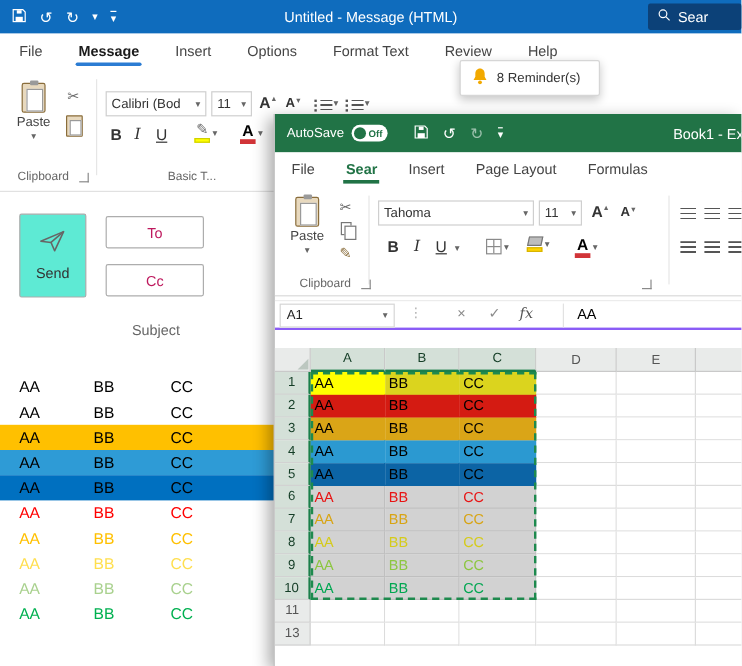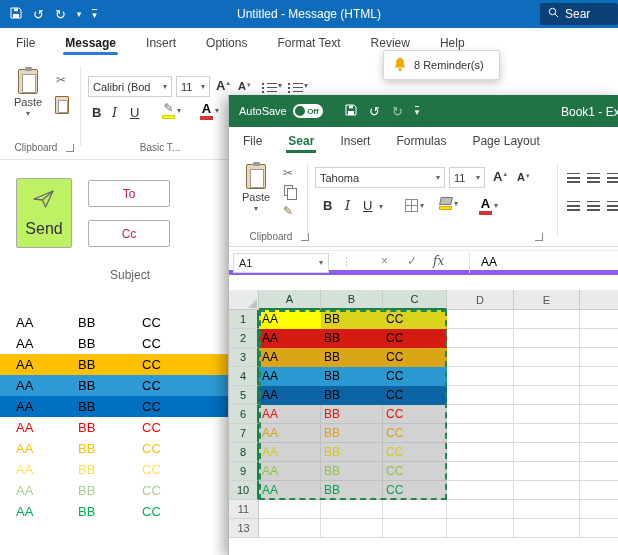--- a/index.html
+++ b/index.html
@@ -65,22 +65,22 @@
   .ol-highlight{left:162px;top:44px;}
   .ol-fontcolor{left:200px;top:44px;}
   .grouplabel{position:absolute;top:84px;font-size:10px;color:#666;text-align:center;white-space:nowrap;}
   .ol-cliplabel{left:8px;width:56px;}
   .ol-basiclabel{left:120px;width:80px;}
   .launcher{position:absolute;width:8px;height:8px;border-right:1px solid #8a8a8a;border-bottom:1px solid #8a8a8a;}
   .ol-launcher{left:66px;top:86px;}
 
   .ol-compose{position:absolute;left:0;top:160px;width:618px;height:152px;background:#fff;}
   .send-btn{position:absolute;left:16px;top:18px;width:56px;height:70px;border:1px solid #ababab;border-radius:2px;
-            background:#bef264;display:flex;flex-direction:column;align-items:center;justify-content:center;gap:7px;
-            font-size:16px;color:#333;cursor:default;}
+            background:#5eead4;display:flex;flex-direction:column;align-items:center;justify-content:center;gap:7px;
+            font-size:12px;color:#333;cursor:default;}
   .field-btn{position:absolute;left:88px;width:82px;height:27px;border:1px solid #adadad;border-radius:2px;background:#fff;
              display:flex;align-items:center;justify-content:center;font-size:12px;color:#be185d;cursor:default;}
   .to-btn{top:20px;}
   .cc-btn{top:60px;}
   .subject-label{position:absolute;left:110px;top:108px;font-size:12px;color:#666;}
 
   .ol-body{position:absolute;left:0;top:312px;width:232px;}
   .ol-row{position:relative;height:21px;line-height:21px;font-size:13px;}
   .ol-cell{position:absolute;top:0;}
   .ol-c0{left:16px;} .ol-c1{left:78px;} .ol-c2{left:142px;}
@@ -133,21 +133,21 @@
   .bucket{width:12px;height:8px;background:#bdbdbd;border:1px solid #777;transform:skewX(-12deg);}
   .xl-fill{left:210px;top:42px;}
   .xl-fontcolor{left:250px;top:42px;}
   .xl-cliplabel{left:8px;width:68px;}
   .xl-fontlabel{left:86px;width:240px;}
   .xl-launcher1{left:72px;top:78px;}
   .xl-launcher2{left:306px;top:78px;}
   .xl-grouplabel{top:76px;}
 
   .xl-formulabar{position:absolute;left:0;top:155px;width:390px;height:25px;background:#fff;
-                 border-top:1px solid #ececec;border-bottom:5px solid #8b5cf6;text-align:center;}
+                 border-top:1px solid #ececec;border-bottom:2px solid #8b5cf6;text-align:center;}
   .namebox{position:absolute;left:4px;top:2px;width:96px;height:20px;border:1px solid #d6d6d6;font-size:11px;color:#222;
            display:flex;align-items:center;justify-content:space-between;padding:0 5px;background:#fff;}
   .fb-dots{position:absolute;left:112px;top:4px;color:#b0b0b0;font-size:11px;line-height:1.2;}
   .fb-x{position:absolute;left:152px;top:4px;color:#8a8a8a;font-size:12px;line-height:1;}
   .fb-check{position:absolute;left:178px;top:4px;color:#8a8a8a;font-size:12px;line-height:1;}
   .fb-fx{position:absolute;left:204px;top:3px;color:#555;font-size:12px;font-style:italic;font-family:"DejaVu Serif",serif;}
   .fb-sep{position:absolute;left:240px;top:2px;width:1px;height:20px;background:#e2e2e2;}
   .fb-value{position:absolute;left:252px;top:4px;font-size:12px;color:#000;}
 
   .xl-grid{position:absolute;left:0;top:195px;width:390px;height:265px;background:#fff;}
@@ -359,22 +359,22 @@
         <span class="qat-glyph dim">↻</span>
         <span class="qat-glyph qat-cust">▾</span>
       </div>
       <div class="xl-title">Book1 - Exc</div>
     </div>
 
     <div class="xl-tabs" id="xl-tabs">
         <div class="xl-tab">File</div>
         <div class="xl-tab active">Sear</div>
         <div class="xl-tab">Insert</div>
+        <div class="xl-tab">Page Layout</div>
         <div class="xl-tab">Formulas</div>
-        <div class="xl-tab">Page Layout</div>
       </div>
 
     <div class="xl-ribbon">
       <div class="xl-paste">
         <span class="clip-icon"></span>
         <span>Paste</span>
         <span class="caret">▾</span>
       </div>
       <span class="xl-cut glyph-sm" style="position:absolute;">✂</span>
       <span class="copy-icon"></span>

